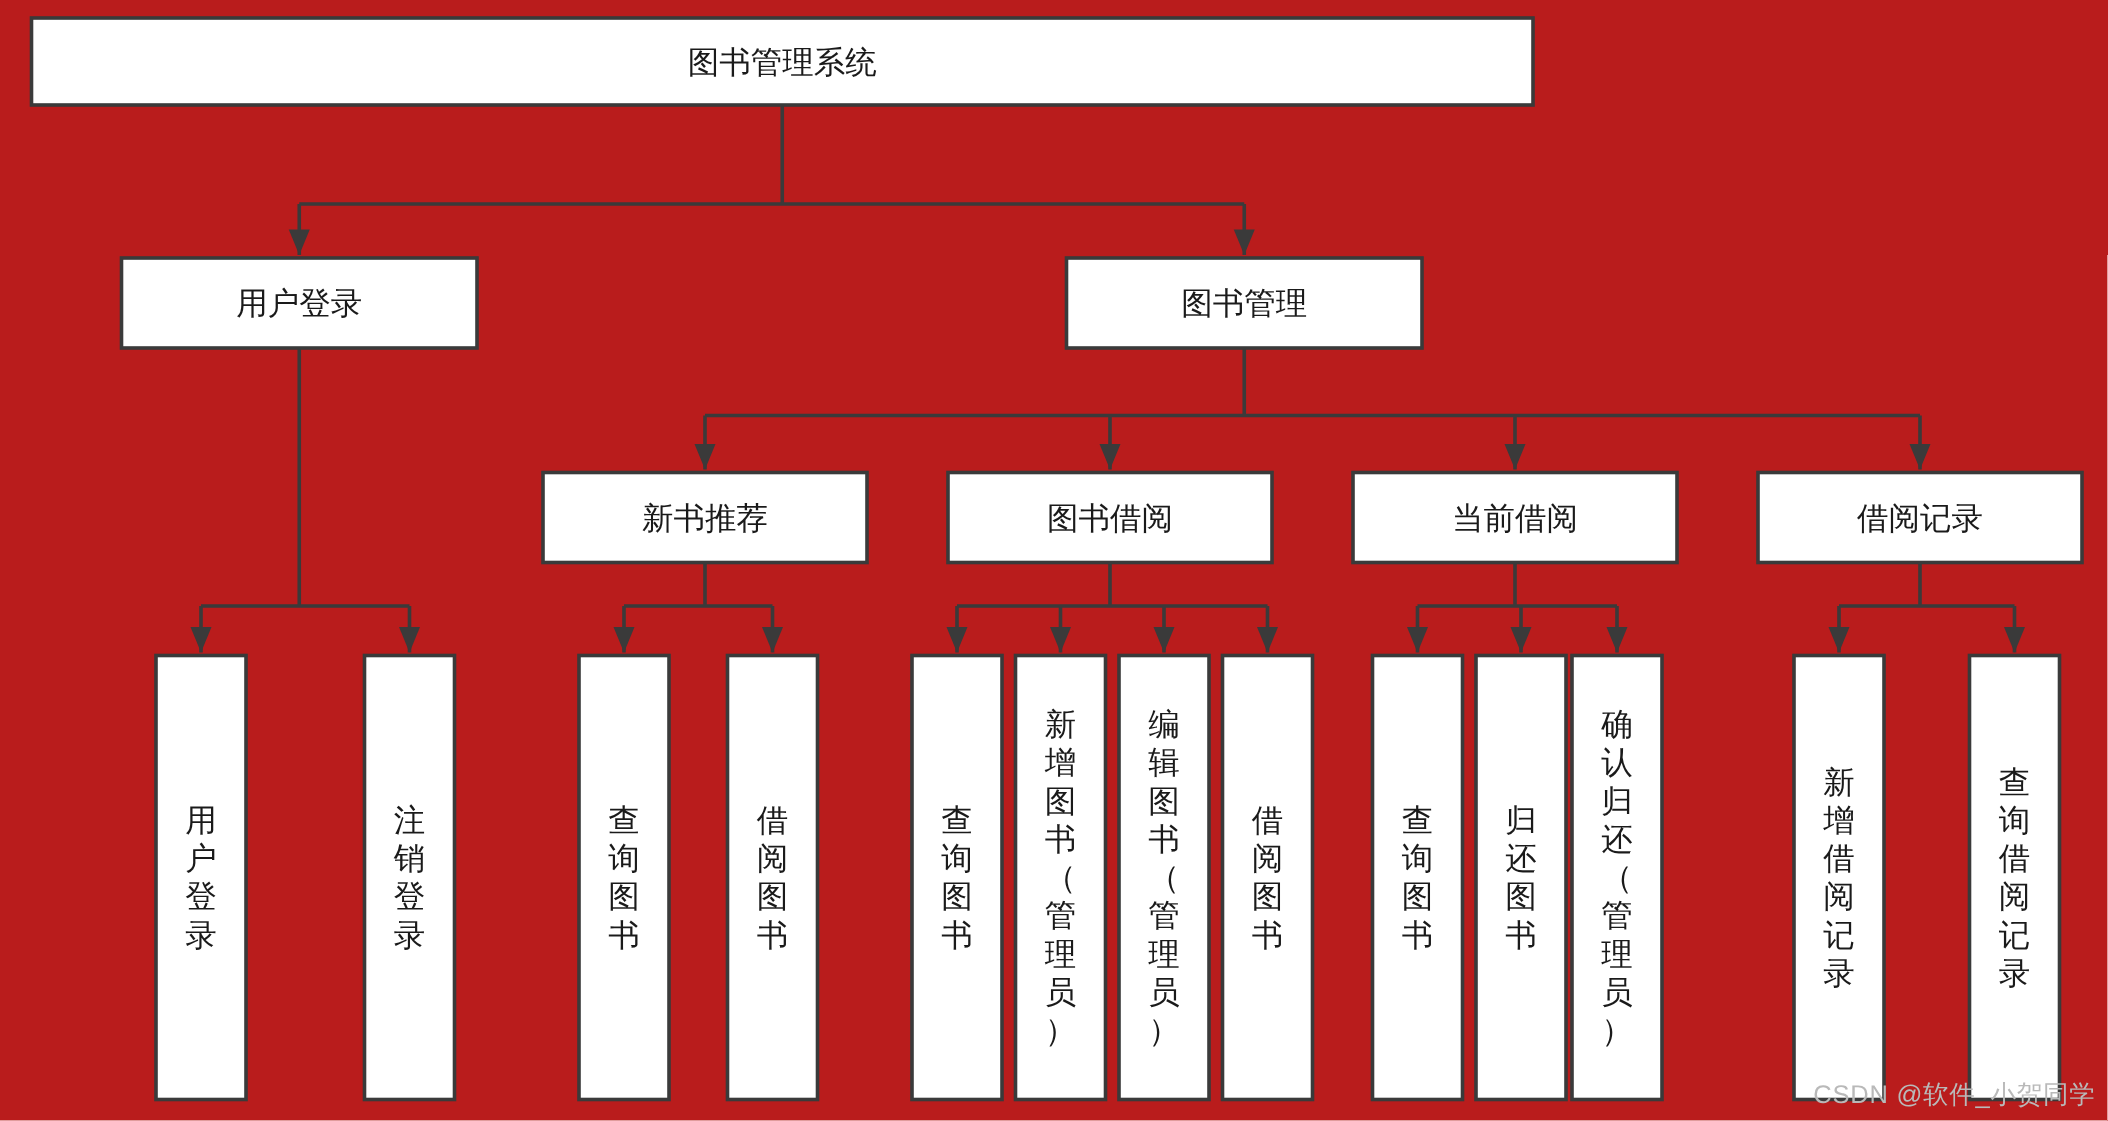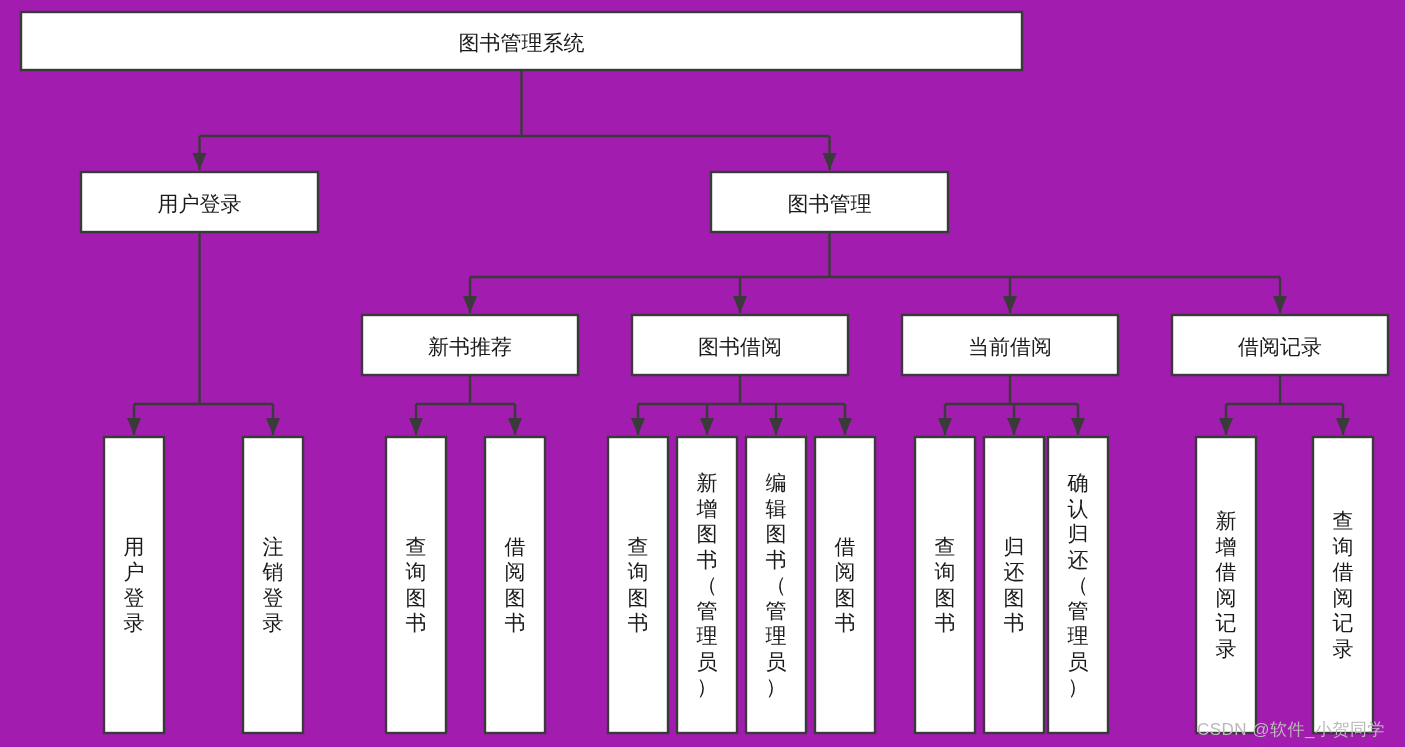--- a/index.html
+++ b/index.html
@@ -7,21 +7,21 @@
     padding: 0;
     background: #ffffff;
   }
   body {
     font-family: "Liberation Sans", "DejaVu Sans", sans-serif;
   }
   #diagram-root {
     position: relative;
     width: 1405px;
     height: 747px;
-    background: #a21caf;
+    background: #b91c1c;
     overflow: hidden;
   }
   svg#tree-svg {
     position: absolute;
     left: 0;
     top: 0;
     width: 1405px;
     height: 747px;
     display: block;
   }
@@ -48,21 +48,21 @@
     dominant-baseline: central;
   }
   .leaf-label {
     font-family: "Liberation Sans", "DejaVu Sans", sans-serif;
     font-size: 21px;
     fill: #1a1a1a;
     text-anchor: middle;
   }
   .watermark {
     position: absolute;
-    right: 20px;
+    right: 8px;
     bottom: 6px;
     font-family: "Liberation Sans", "DejaVu Sans", sans-serif;
     font-size: 17px;
     color: #b9b9b9;
     letter-spacing: 0.5px;
     white-space: nowrap;
     user-select: none;
   }
 </style>
 </head>

